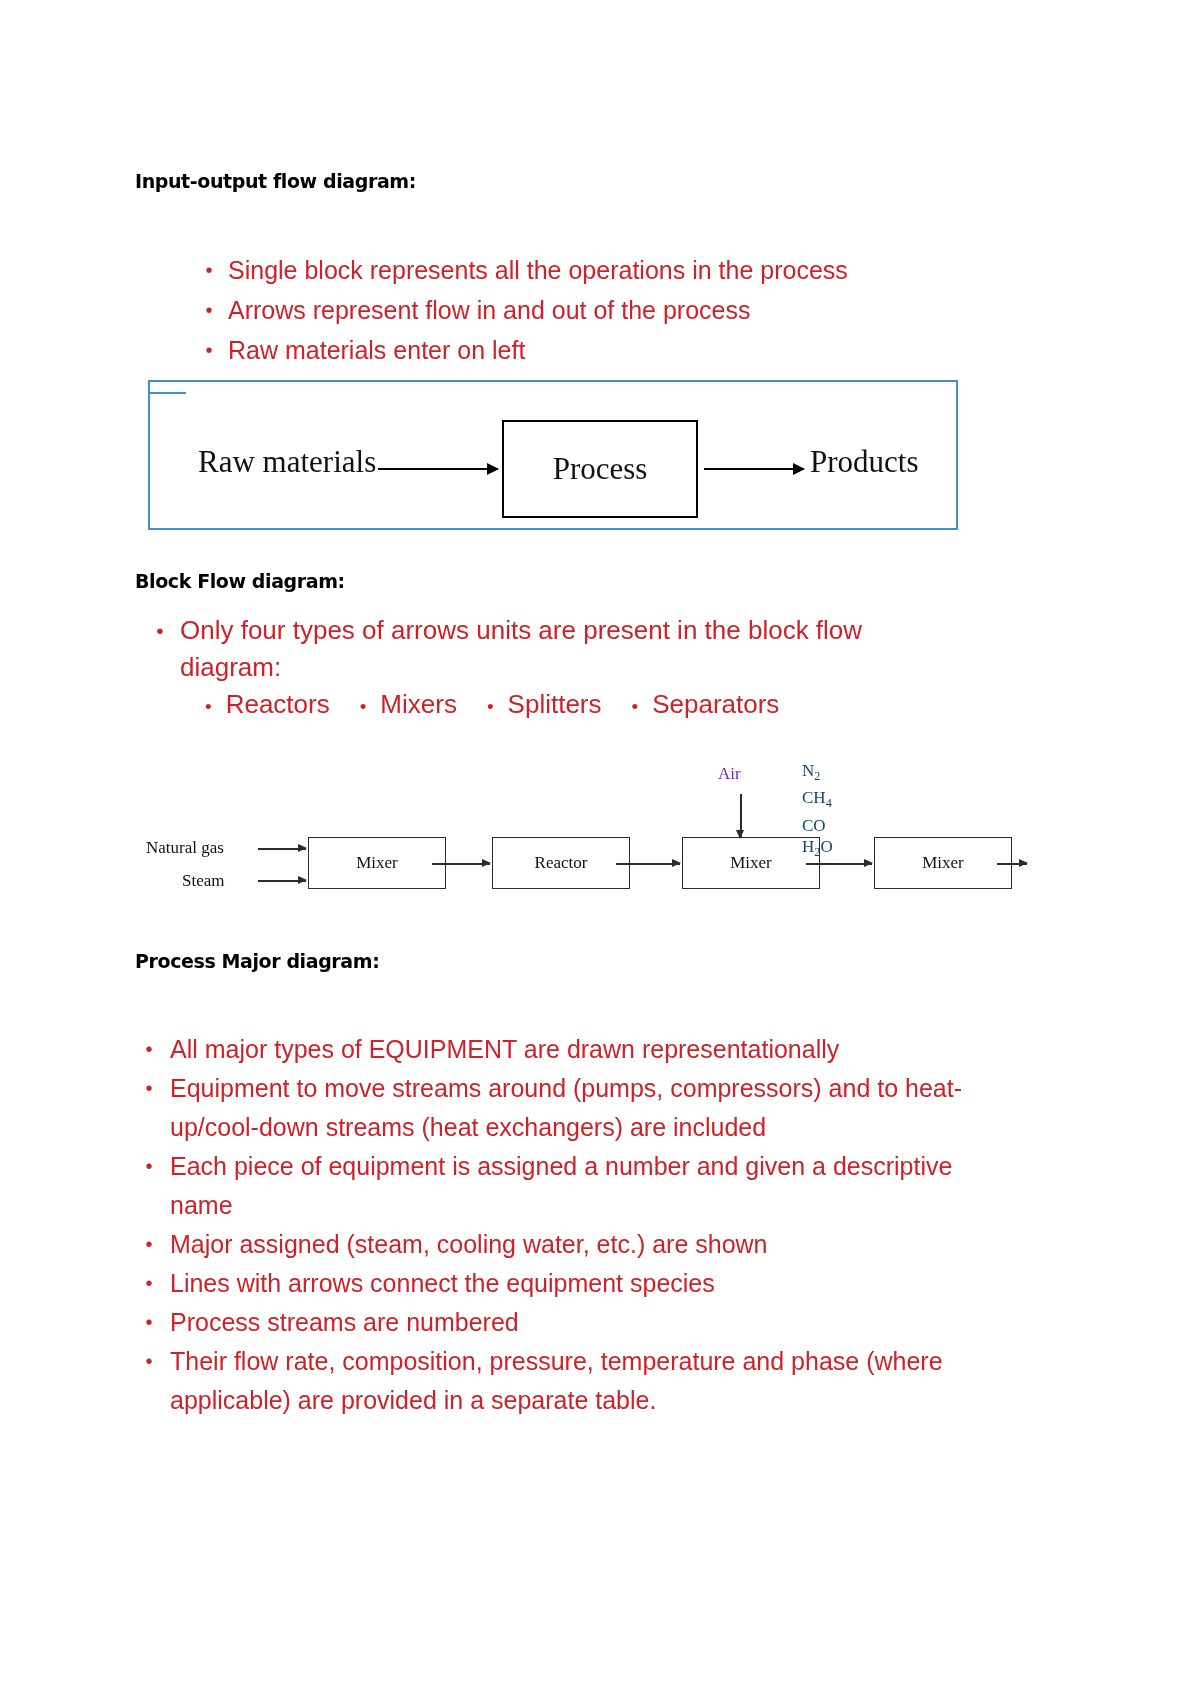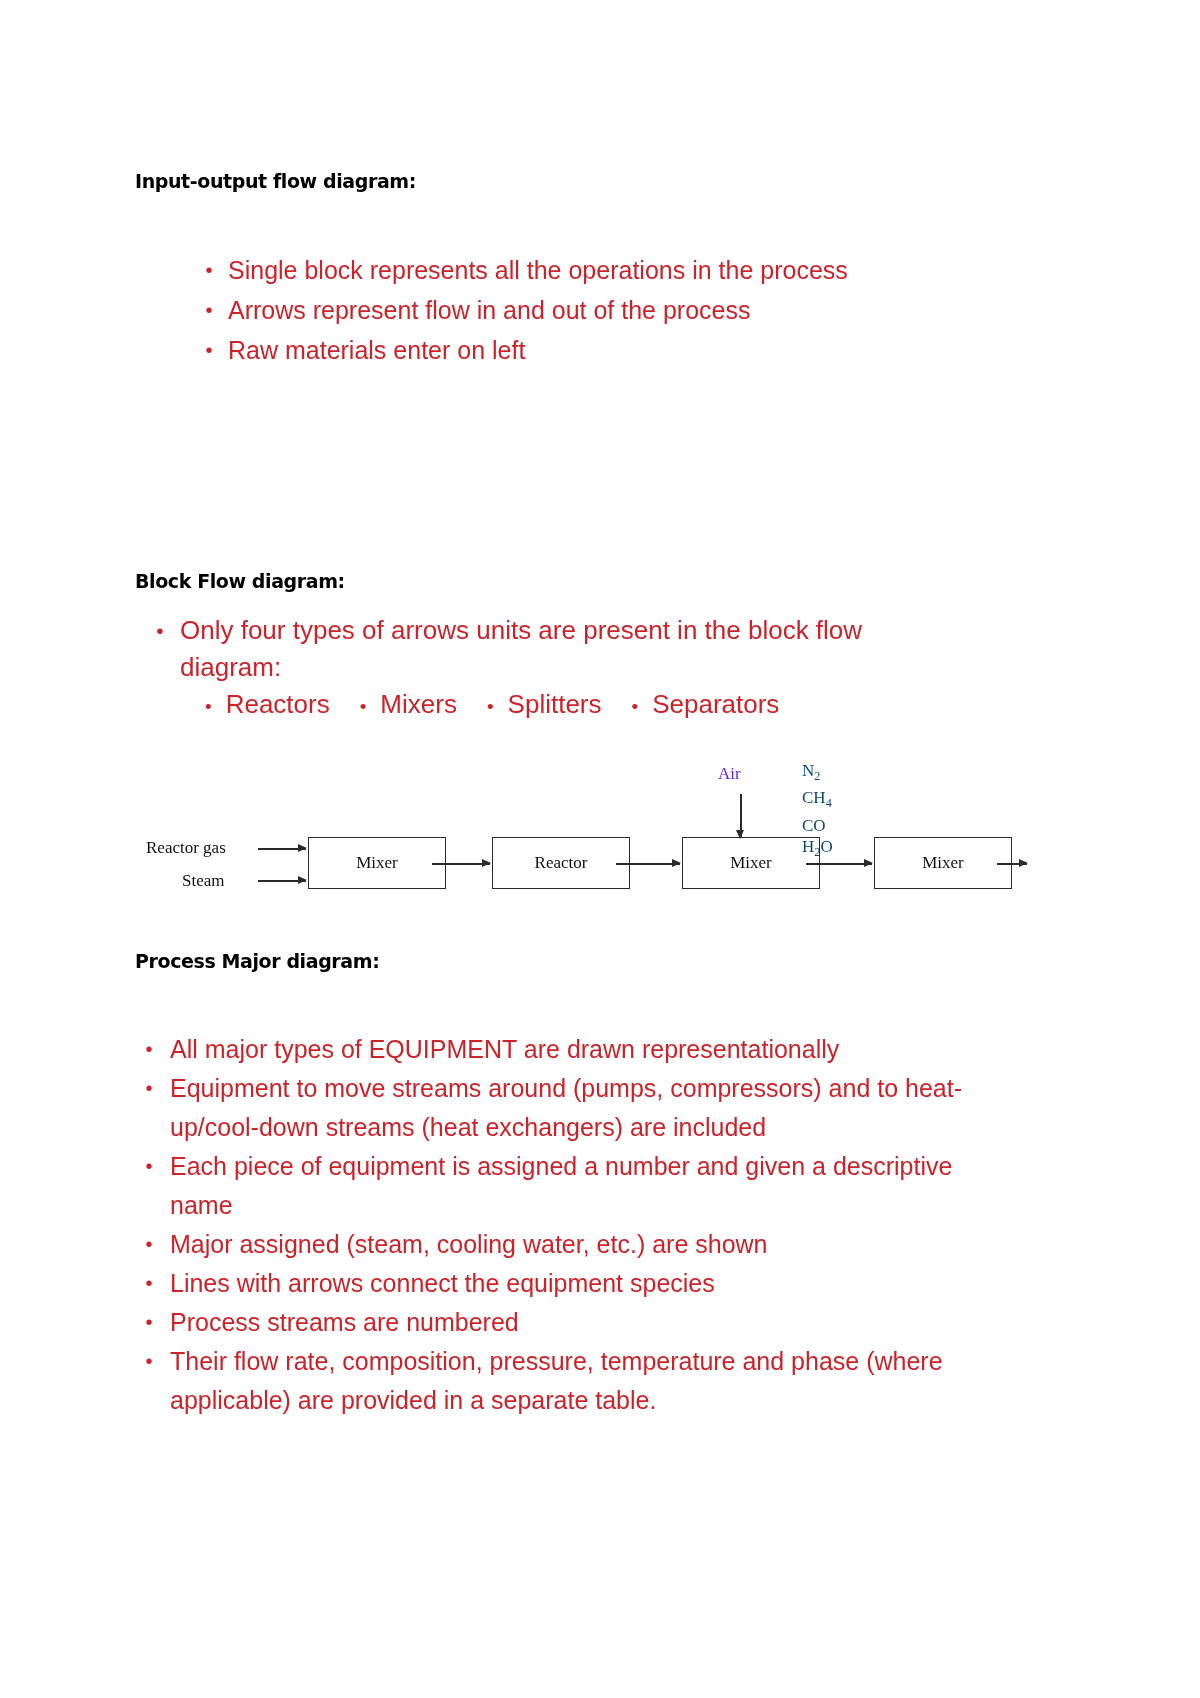--- a/index.html
+++ b/index.html
@@ -280,20 +280,37 @@
     <div class="bullet-row">
       <span class="bullet-dot">•</span>
       <span class="bullet-text">Arrows represent flow in and out of the process</span>
     </div>
     <div class="bullet-row">
       <span class="bullet-dot">•</span>
       <span class="bullet-text">Raw materials enter on left</span>
     </div>
   </div>
 
+  <div id="io-figure">
+    <div class="notch"></div>
+    <div id="io-inner">
+
+      <div id="lbl-raw" class="serif-label">Raw materials</div>
+
+      <div class="harrow" id="arrow-raw"></div>
+
+      <div id="process-box">
+        <span class="pb-text">Process</span>
+      </div>
+
+      <div class="harrow" id="arrow-prod"></div>
+
+      <div id="lbl-products" class="serif-label">Products</div>
+    </div>
+  </div>
 
   <div class="section-heading" style="left:135px; top:570px;">Block Flow diagram:</div>
 
   <div class="bullet-list" id="list-bf">
     <div class="bullet-row">
       <span class="bullet-dot">•</span>
       <span class="bullet-text">Only four types of arrows units are present in the block flow diagram:</span>
     </div>
   </div>
 
@@ -303,21 +320,21 @@
     <span class="sb-dot">•</span>
     <span class="sb-label">Mixers</span>
     <span class="sb-dot">•</span>
     <span class="sb-label">Splitters</span>
     <span class="sb-dot">•</span>
     <span class="sb-label">Separators</span>
   </div>
 
   <div id="bf-figure">
 
-    <div class="bf-inlabel" id="bf-lbl-gas">Reactor gas</div>
+    <div class="bf-inlabel" id="bf-lbl-gas">Natural gas</div>
     <div class="bf-inlabel" id="bf-lbl-steam">Steam</div>
 
     <div class="bf-harrow" id="bf-a1"></div>
     <div class="bf-harrow" id="bf-a2"></div>
 
     <div class="bf-box" id="bf-box-1">Mixer</div>
 
     <div class="bf-harrow" id="bf-a3"></div>
 
     <div class="bf-box" id="bf-box-2">Reactor</div>

